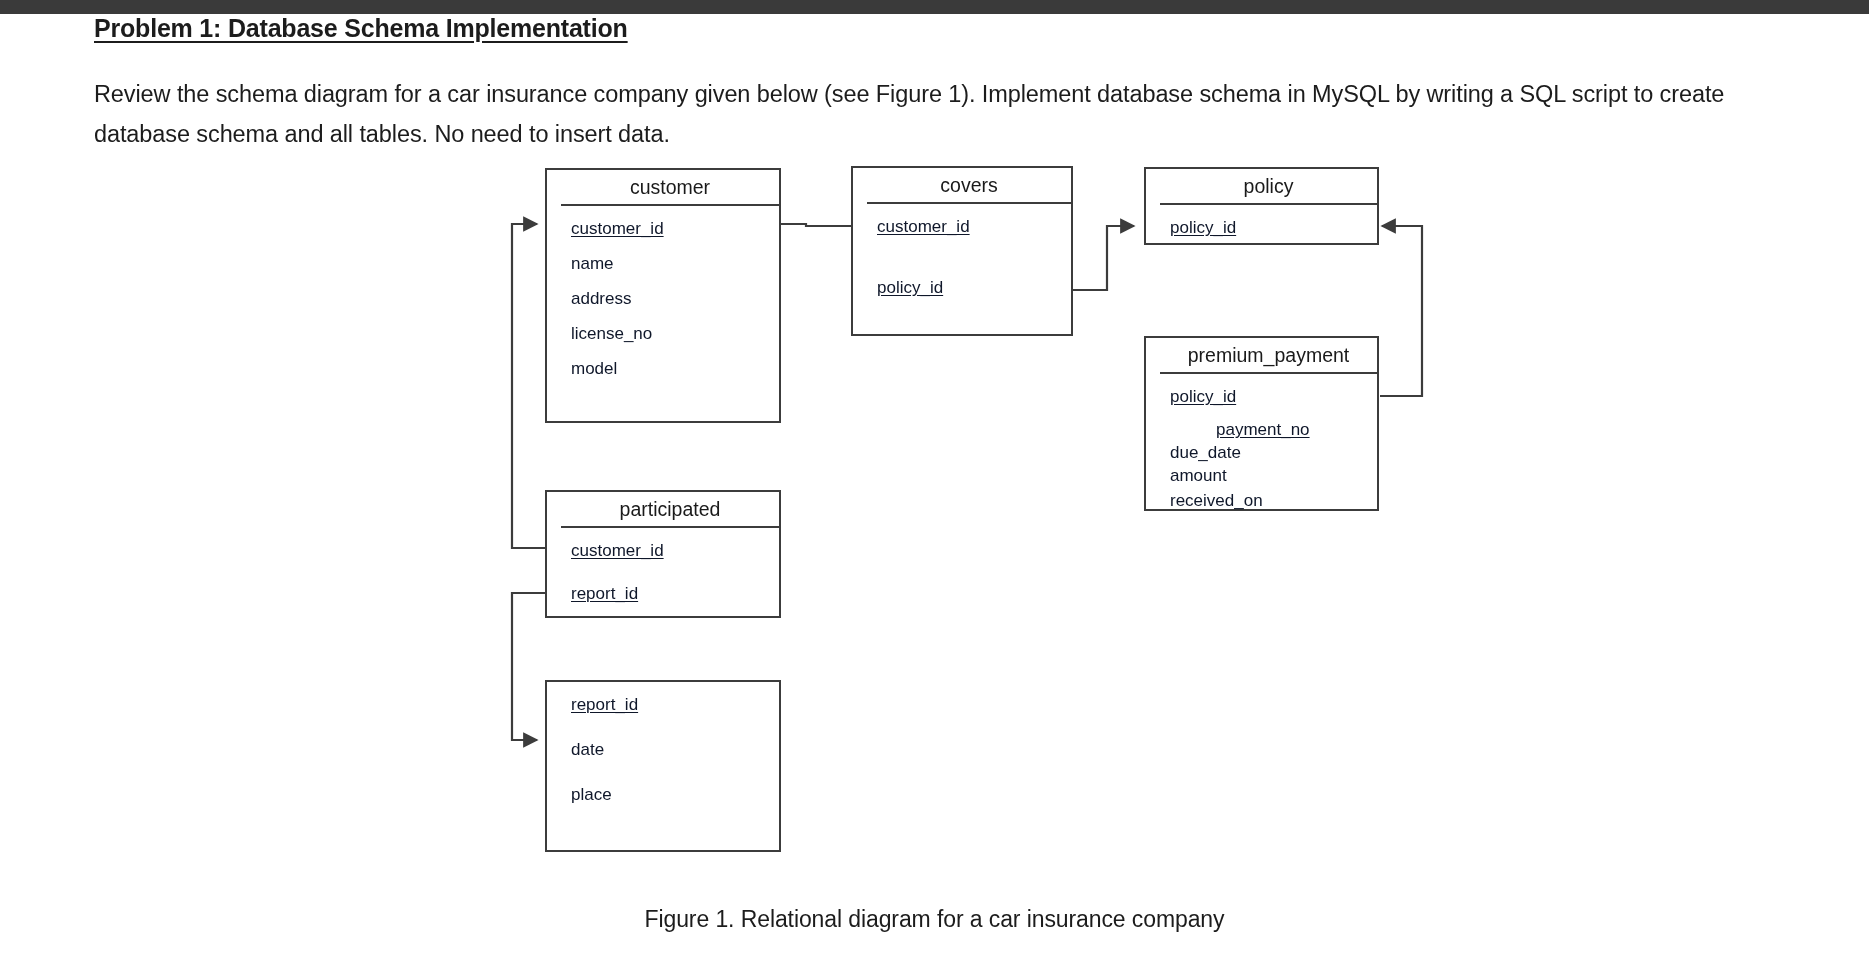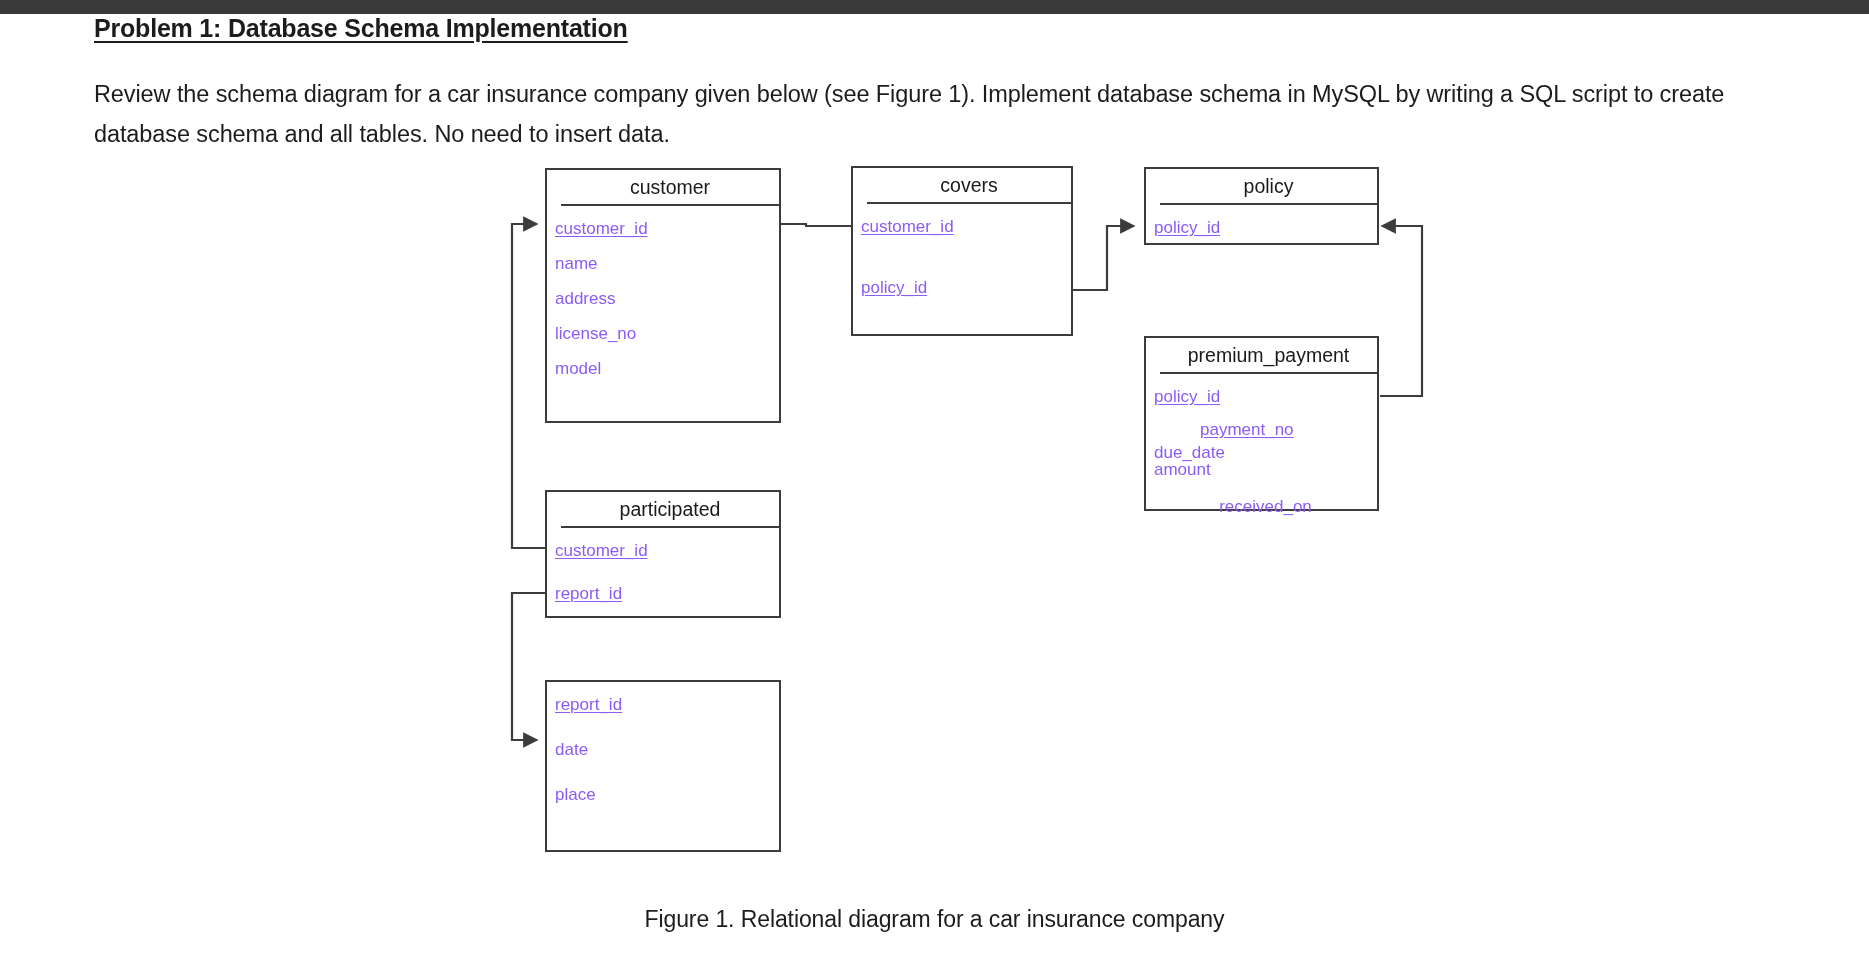--- a/index.html
+++ b/index.html
@@ -84,22 +84,22 @@
     border-bottom: 2px solid #3c3c3c;
     background: #ffffff;
     white-space: nowrap;
     margin-left: 14px;
   }
   .entity-attrs {
     padding: 0;
   }
   .attr {
     font-size: 17px;
-    color: #8b5cf6;
-    padding-left: 8px;
+    color: #0f172a;
+    padding-left: 24px;
     white-space: nowrap;
     line-height: 1;
   }
   .attr .txt { display: inline-block; }
   .attr.pk .txt {
     text-decoration: underline;
     text-underline-offset: 2px;
   }
 
   
@@ -173,22 +173,22 @@
         <div class="attr pk"><span class="txt">policy_id</span></div>
       </div>
     </div>
 
     <div class="entity" style="left:1144px; top:336px; width:235px; height:175px;">
       <div class="entity-title">premium_payment</div>
       <div class="entity-attrs rows-tight">
         <div class="attr pk"><span class="txt">policy_id</span></div>
         <div class="attr pk gap"><span class="txt">payment_no</span></div>
         <div class="attr" style="margin-top:6px;"><span class="txt">due_date</span></div>
-        <div class="attr" style="margin-top:0;"><span class="txt">amount</span></div>
-        <div class="attr" style="margin-top:20px;text-align:center;"><span class="txt">received_on</span></div>
+        <div class="attr" style="margin-top:6px;"><span class="txt">amount</span></div>
+        <div class="attr" style="margin-top:8px;"><span class="txt">received_on</span></div>
       </div>
     </div>
 
     <div class="entity" style="left:545px; top:490px; width:236px; height:128px;">
       <div class="entity-title">participated</div>
       <div class="entity-attrs rows-wide">
         <div class="attr pk"><span class="txt">customer_id</span></div>
         <div class="attr pk" style="margin-top:26px;"><span class="txt">report_id</span></div>
       </div>
     </div>

